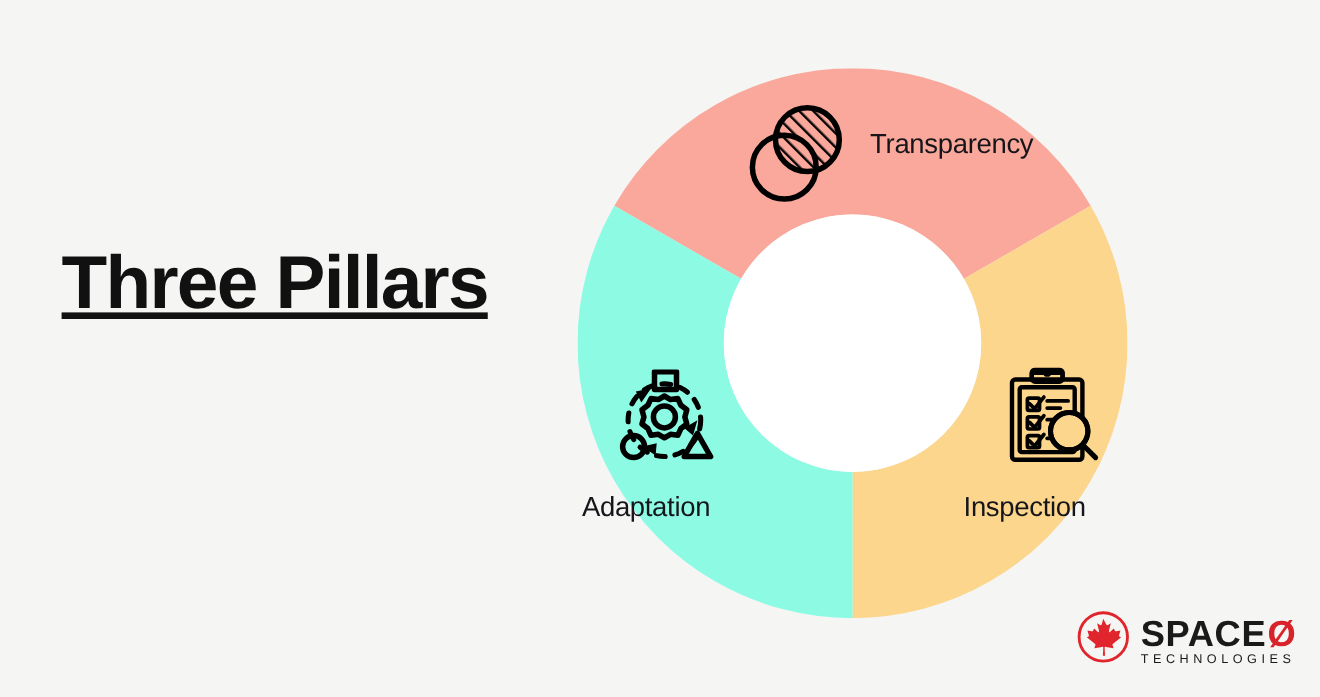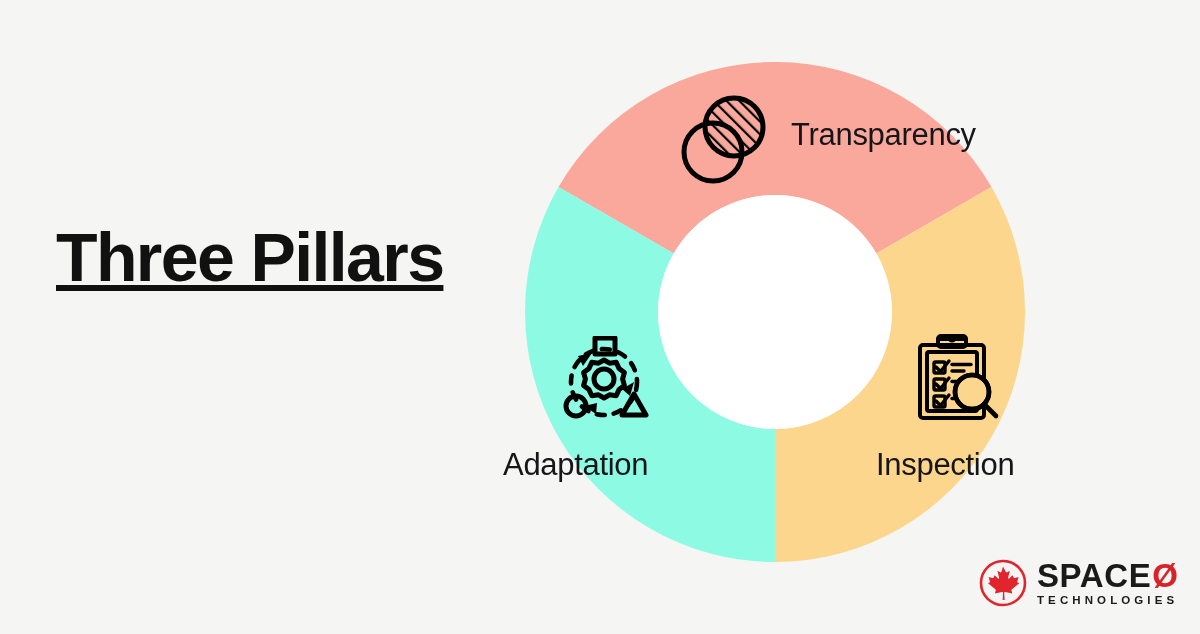--- a/index.html
+++ b/index.html
@@ -51,47 +51,46 @@
     display: block;
     width: 500px;
     height: 500px;
   }
 
   
   .seg-label {
     position: absolute;
     font-family: "Liberation Sans", sans-serif;
     font-weight: normal;
-    font-size: 31px;
+    font-size: 25px;
     letter-spacing: -0.3px;
     color: #15151a;
     white-space: nowrap;
   }
   .label-transparency { left: 791px; top: 117px; }
   .label-inspection   { left: 855px; top: 447px; }
-  .label-adaptation   { left: 503px; top: 447px; }
+  .label-adaptation   { left: 529px; top: 447px; }
 
   
   .icon-box {
     position: absolute;
   }
   .icon-transparency { left: 676px; top: 90px;  width: 96px;  height: 100px; }
   .icon-inspection   { left: 912px; top: 334px; width: 92px;  height: 92px; }
   .icon-adaptation   { left: 556px; top: 336px; width: 96px;  height: 92px; }
   .icon-box svg { display: block; width: 100%; height: 100%; }
 
   
   .logo {
     position: absolute;
     left: 978px;
     top: 554px;
     width: 200px;
     height: 58px;
     display: flex;
-    align-items: center;
   }
   .logo-mark { width: 50px; height: 50px; flex: 0 0 auto; }
   .logo-mark svg { display: block; width: 50px; height: 50px; }
   .logo-text {
     margin-left: 9px;
     display: flex;
     flex-direction: column;
     justify-content: center;
   }
   .logo-word {
@@ -105,21 +104,21 @@
     align-items: center;
   }
   .logo-oslash {
     color: #d8232a;
     margin-left: 1px;
     font-size: 33px;
     line-height: 33px;
   }
   .logo-sub {
     font-family: "Liberation Sans", sans-serif;
-    font-weight: bold;
+    font-weight: normal;
     font-size: 11.5px;
     line-height: 14px;
     letter-spacing: 4.1px;
     color: #1a1a1a;
     margin-top: 1px;
   }
 </style>
 </head>
 <body style="background: rgb(245, 245, 243);">
 

